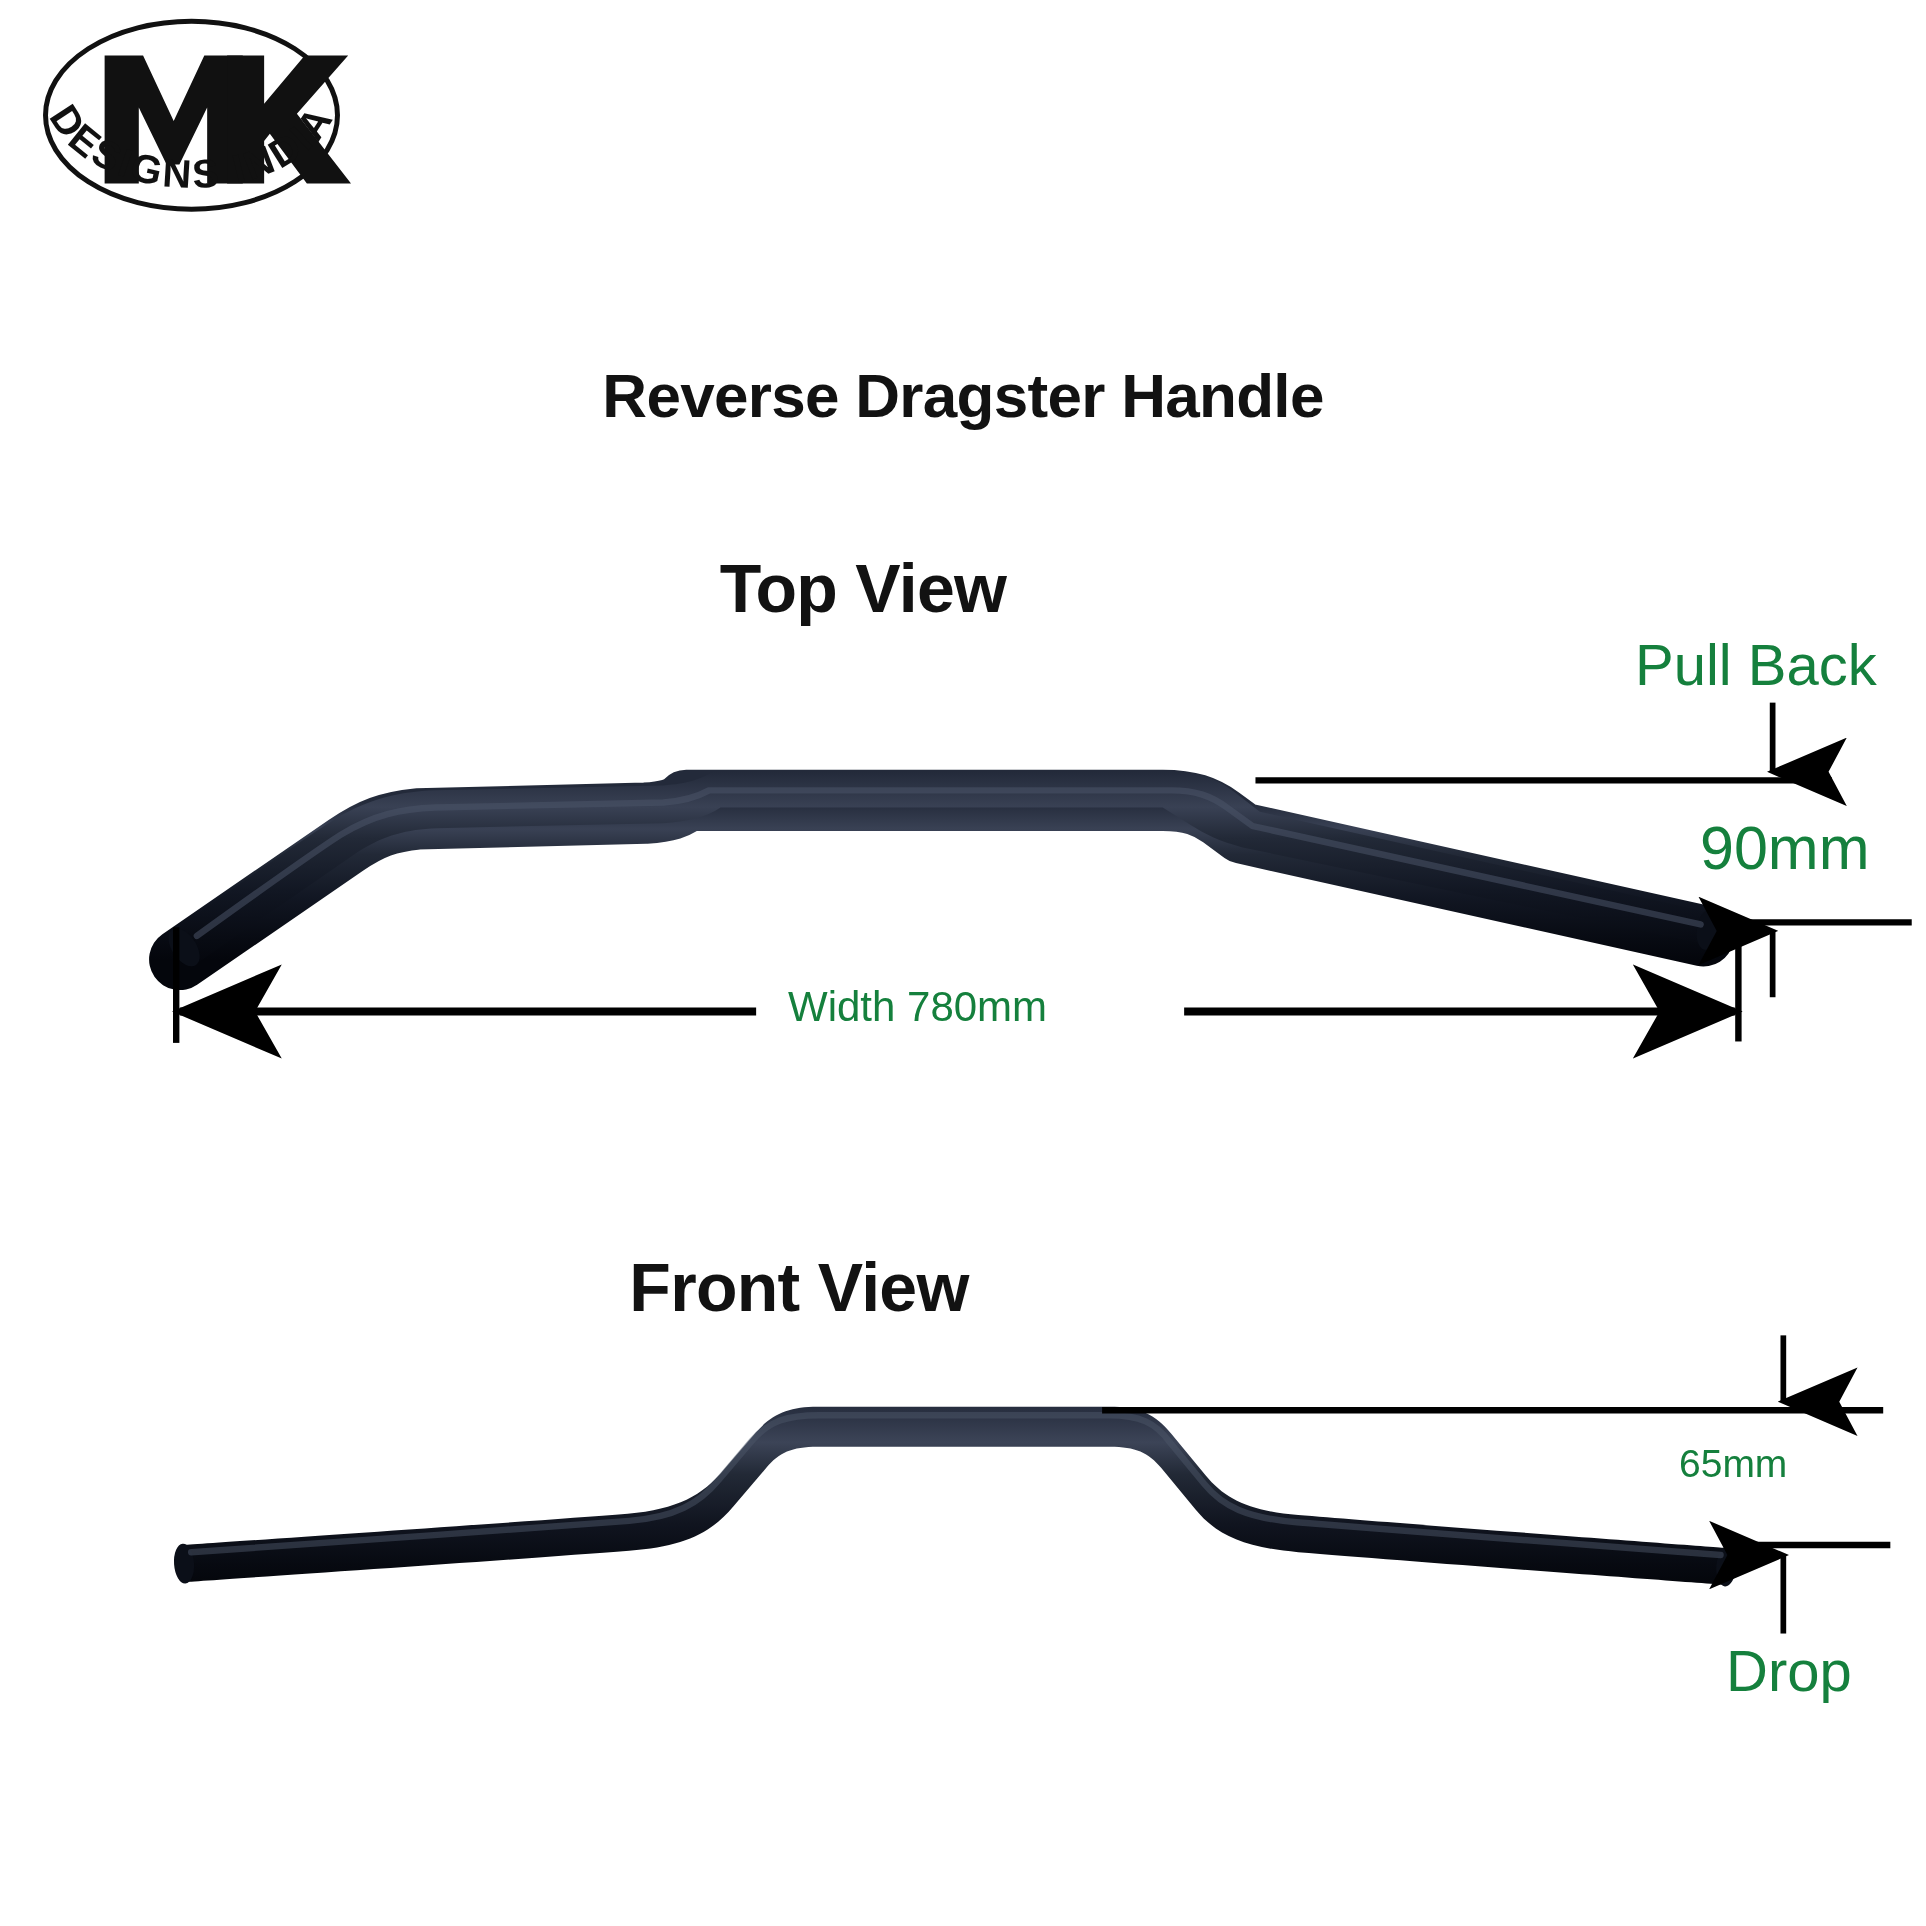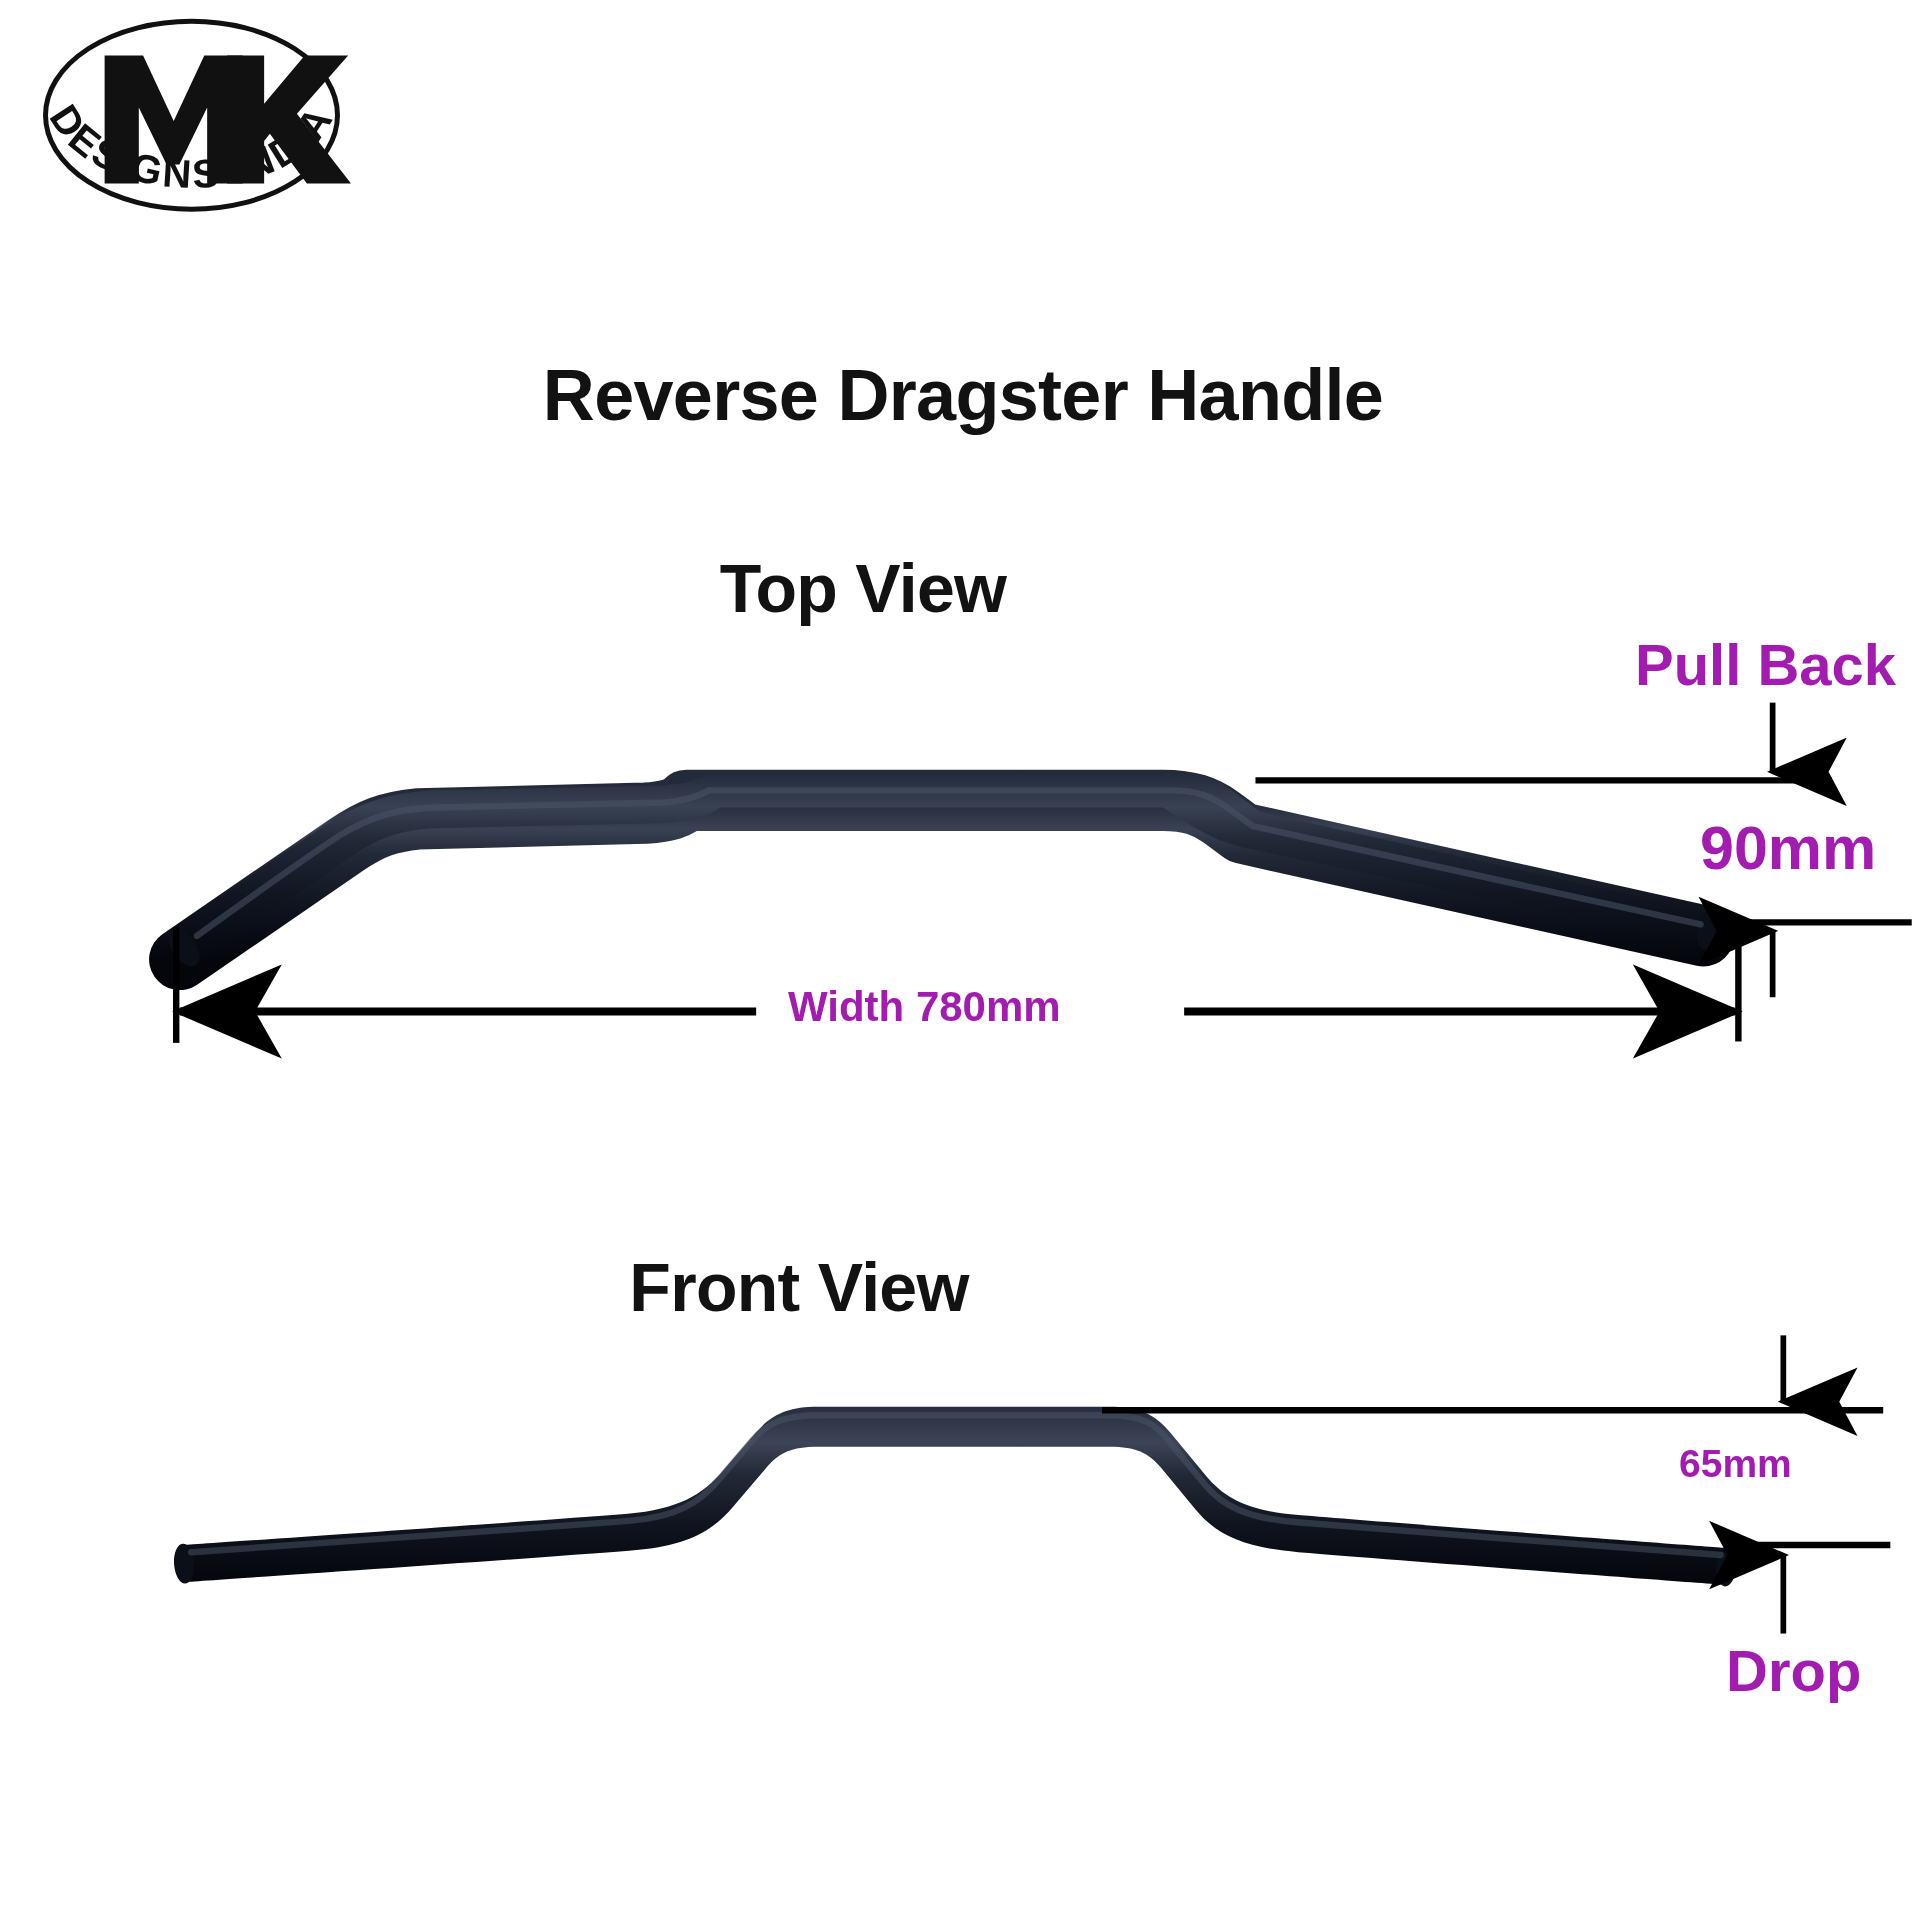--- a/index.html
+++ b/index.html
@@ -37,41 +37,41 @@
     position: absolute;
     left: 0;
     width: 1926px;
     text-align: center;
     font-weight: 700;
     letter-spacing: -0.7px;
     color: #121212;
   }
   #page-title {
     top: 342px;
-    font-size: 72px;
+    font-size: 62px;
     line-height: 107px;
   }
   #top-view-heading {
     top: 549px;
     font-size: 68px;
     line-height: 78px;
     left: -100px;
   }
   #front-view-heading {
     top: 1248px;
     font-size: 68px;
     line-height: 78px;
     left: -164px;
   }
 
   
   .ann {
     position: absolute;
-    font-weight: 700;
-    color: #a21caf;
+    font-weight: 400;
+    color: #15803d;
     white-space: nowrap;
   }
   #label-pull-back { left: 1635px; top: 631px; font-size: 58px; }
   #label-90mm      { left: 1700px; top: 813px; font-size: 61px; }
   #label-65mm      { left: 1679px; top: 1442px; font-size: 39px; }
   #label-drop      { left: 1726px; top: 1637px; font-size: 58px; }
   #label-width     { left: 778px; top: 983px; font-size: 42px; background: #fff; padding: 0 10px; }
 
   svg { display: block; overflow: visible; }
   #diagram-layer {

